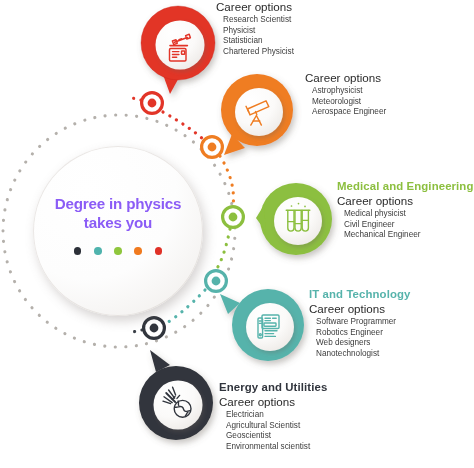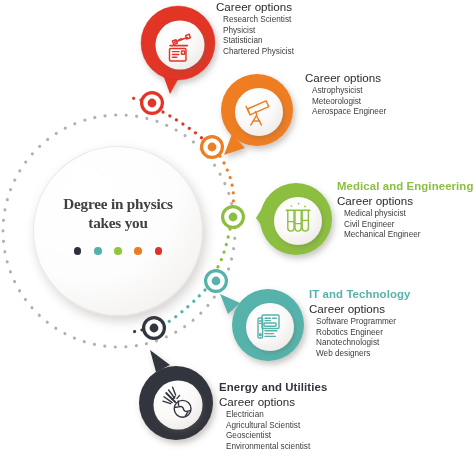--- a/index.html
+++ b/index.html
@@ -25,22 +25,22 @@
   #blk-it       {left:309px; top:288px;}
   #blk-energy   {left:219px; top:381px;}
 
   
   #hub{position:absolute;left:33px;top:146px;width:170px;height:170px;z-index:3;}
   #hub .disc{position:absolute;inset:0;border-radius:50%;
              background:radial-gradient(circle at 32% 26%,#ffffff 0%,#fdfdfd 52%,#f3f1ef 84%,#eae7e4 100%);
              box-shadow:3px 5px 11px rgba(120,110,105,.30),
                         0 0 0 1px rgba(210,205,200,.45) inset;}
   #hub .hubtext{position:absolute;left:0;right:0;top:48px;text-align:center;}
-  .hub-l{font-size:15.2px;font-weight:bold;color:#404040;line-height:19px;
-         letter-spacing:-.2px;font-family:Liberation Serif, serif;}
+  .hub-l{font-size:15.2px;font-weight:bold;color:#8b5cf6;line-height:19px;
+         letter-spacing:-.2px;}
   #hub .dots{position:absolute;left:0;right:0;top:101px;
              display:flex;justify-content:center;gap:12.6px;}
   #hub .dots i{display:block;width:7.6px;height:7.6px;border-radius:50%;}
 </style>
 </head>
 <body>
 
 <div id="stage">
 
   <svg id="art" class="layer" viewBox="0 0 474 468">
@@ -242,22 +242,22 @@
       <div class="b-item">Mechanical Engineer</div>
     </div>
   </div>
 
   <div class="block" id="blk-it">
     <div class="b-title" style="color:#56b3ab">IT and Technology</div>
     <div class="b-sub">Career options</div>
     <div class="b-list">
       <div class="b-item">Software Programmer</div>
       <div class="b-item">Robotics Engineer</div>
+      <div class="b-item">Web designers</div>
       <div class="b-item">Nanotechnologist</div>
-      <div class="b-item">Web designers</div>
     </div>
   </div>
 
   <div class="block" id="blk-energy">
     <div class="b-title" style="color:#31353d">Energy and Utilities</div>
     <div class="b-sub">Career options</div>
     <div class="b-list">
       <div class="b-item">Electrician</div>
       <div class="b-item">Agricultural Scientist</div>
       <div class="b-item">Geoscientist</div>

